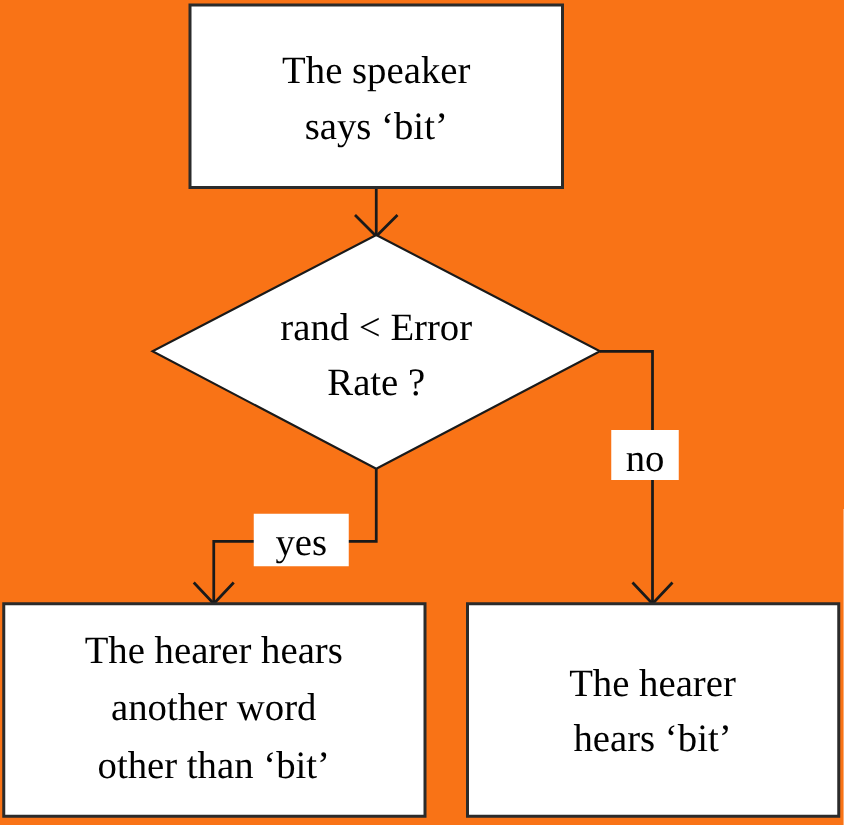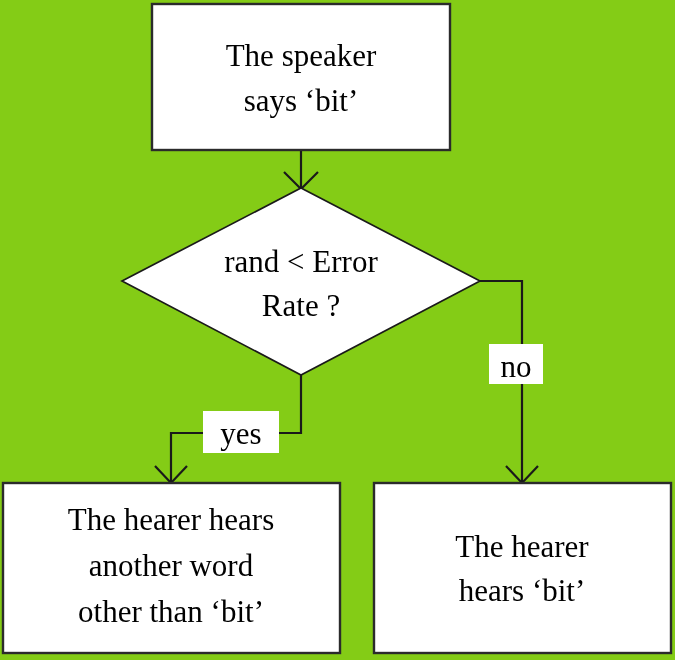--- a/index.html
+++ b/index.html
@@ -11,21 +11,21 @@
   body {
     width: 675px;
     height: 660px;
     overflow: hidden;
     font-family: "Liberation Serif", "DejaVu Serif", serif;
   }
   #flow-root {
     position: relative;
     width: 675px;
     height: 660px;
-    background: #84cc16;
+    background: #f97316;
   }
   svg#flow-svg {
     position: absolute;
     top: 0;
     left: 0;
     width: 675px;
     height: 660px;
     display: block;
   }
   .node-shape {

